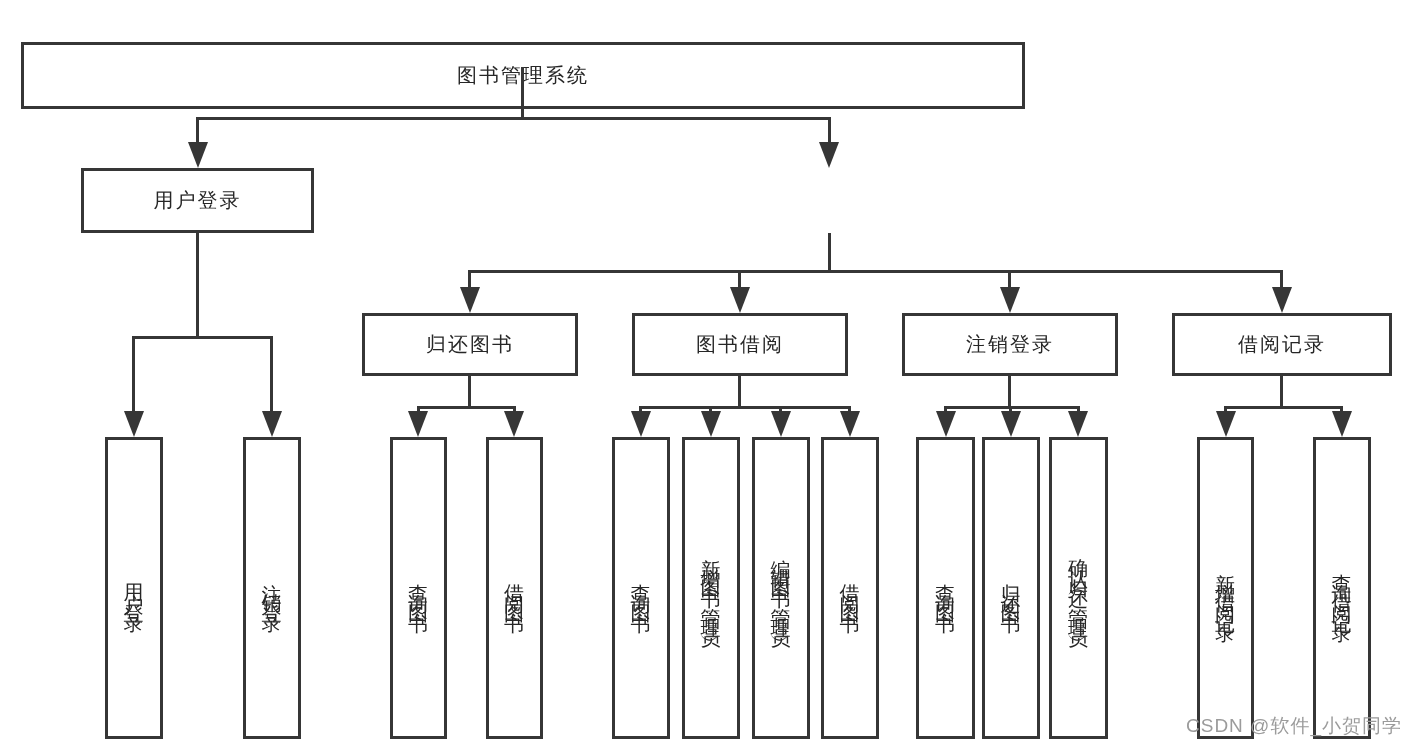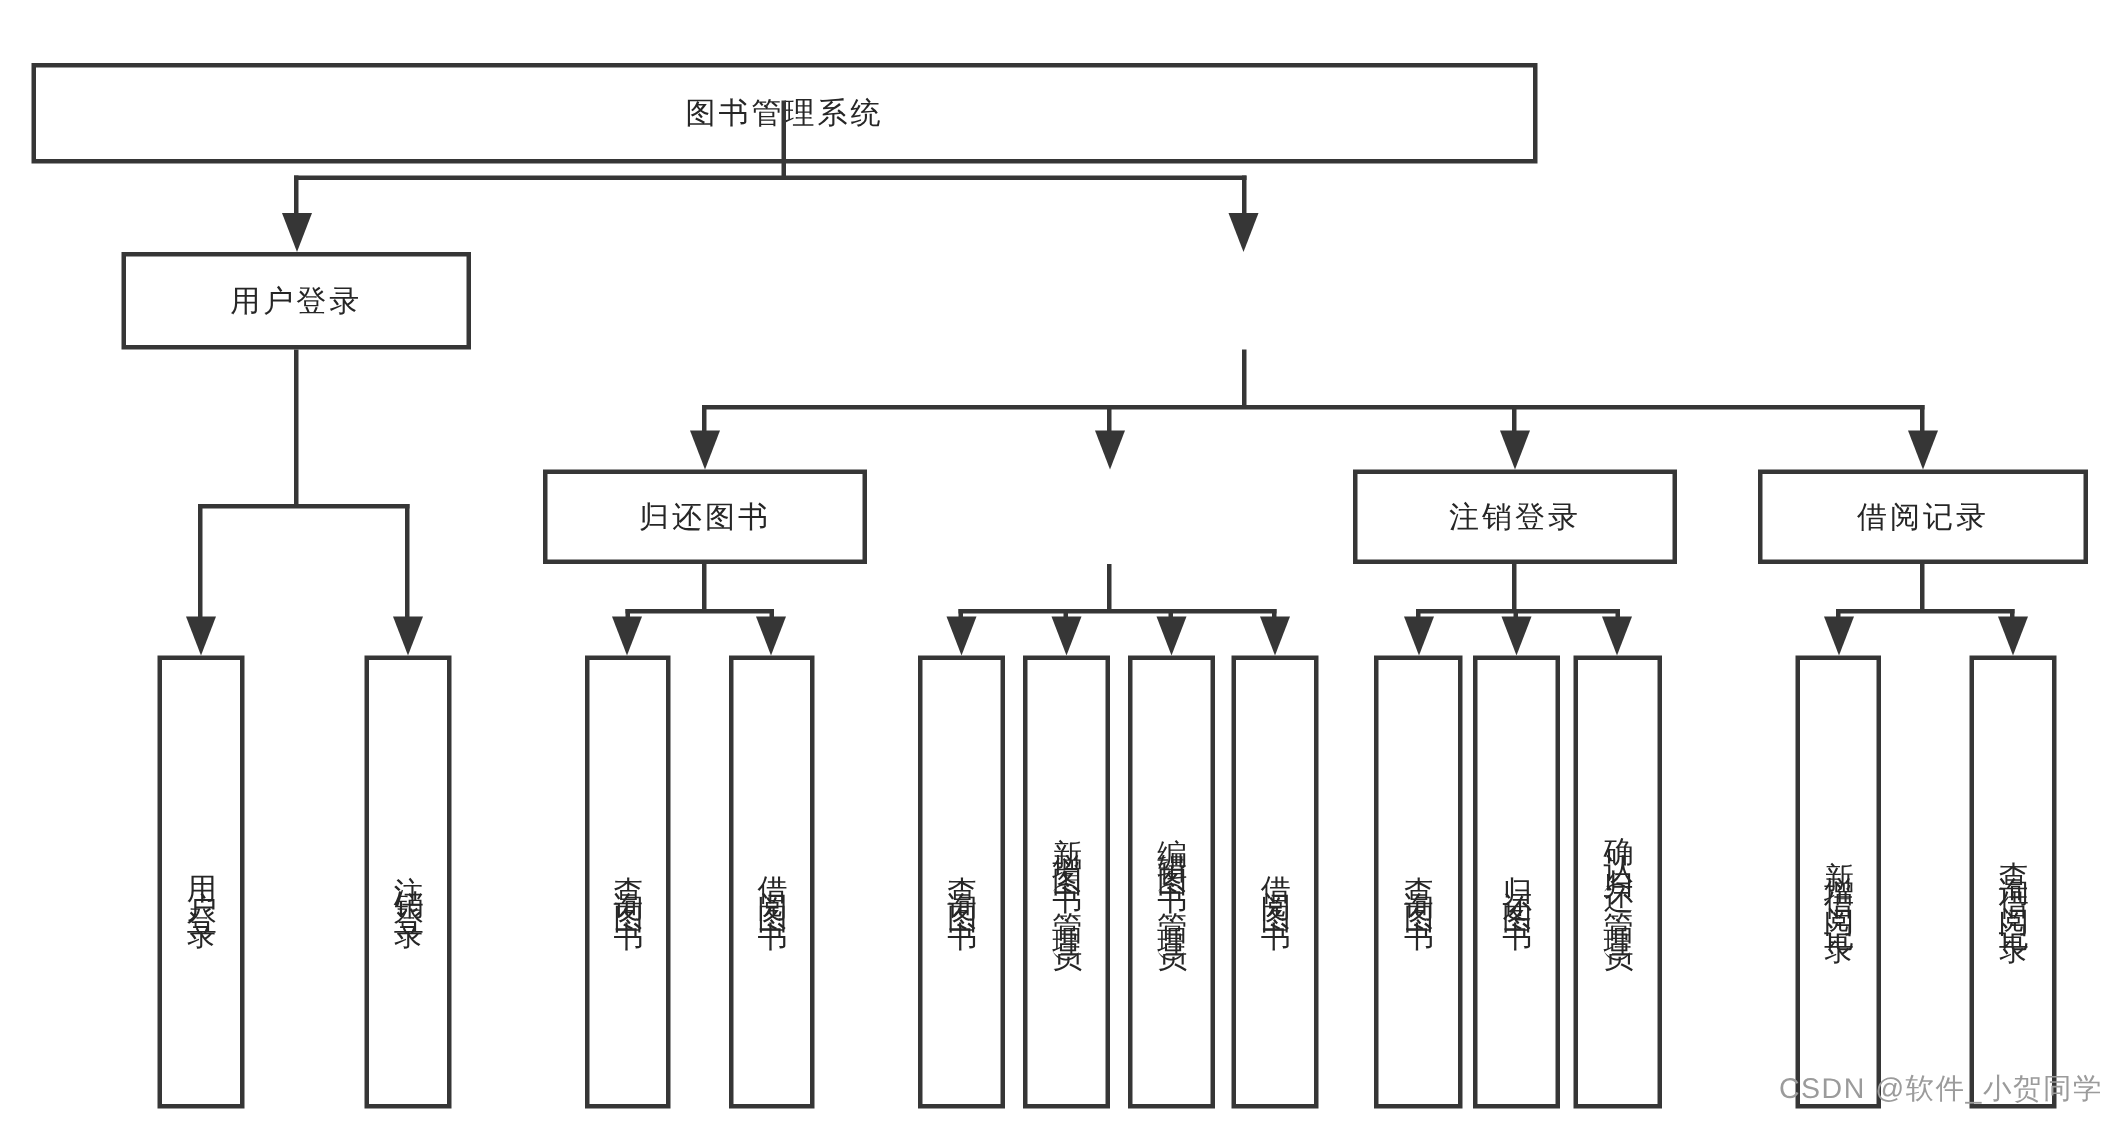--- a/index.html
+++ b/index.html
@@ -72,20 +72,23 @@
 
   <div class="box hbox" style="left:81px; top:168px; width:233px; height:65px;">
     <span>用户登录</span>
   </div>
 
 
   <div class="box hbox" style="left:362px; top:313px; width:216px; height:63px;">
     <span>归还图书</span>
   </div>
 
+  <div class="box hbox" style="left:632px; top:313px; width:216px; height:63px;">
+    <span>图书借阅</span>
+  </div>
 
   <div class="box hbox" style="left:902px; top:313px; width:216px; height:63px;">
     <span>注销登录</span>
   </div>
 
   <div class="box hbox" style="left:1172px; top:313px; width:220px; height:63px;">
     <span>借阅记录</span>
   </div>
 
   <div class="box vbox" style="left:105px; top:437px; width:58px; height:302px;">

